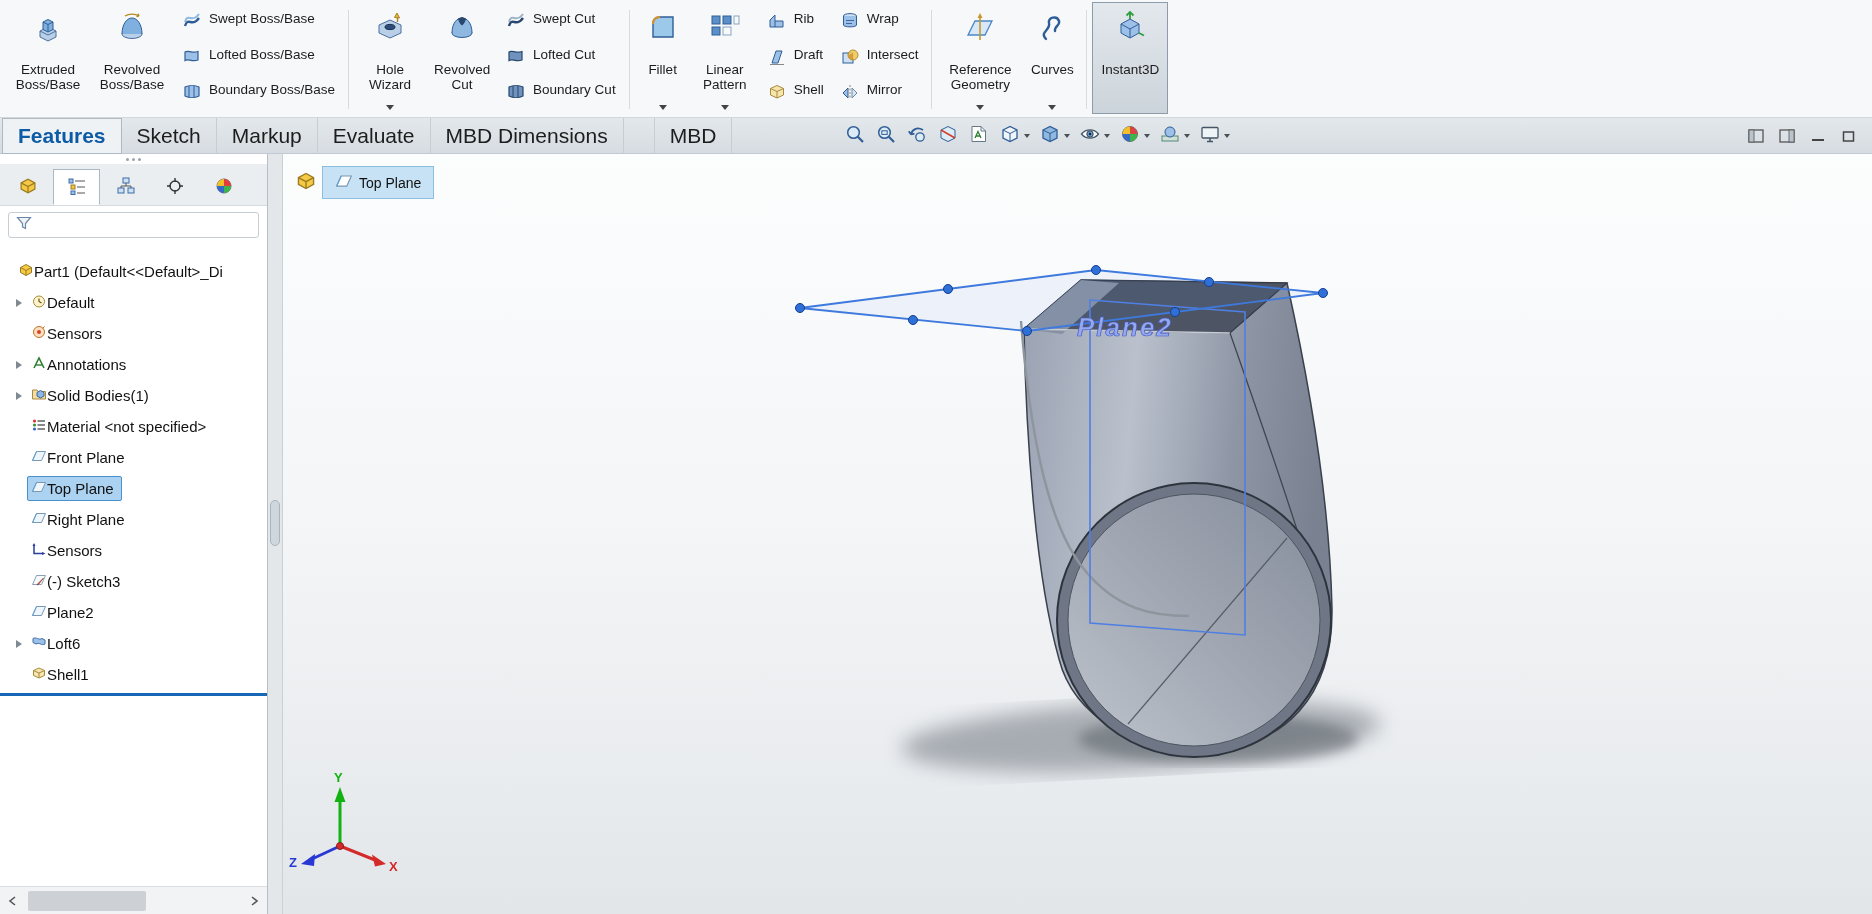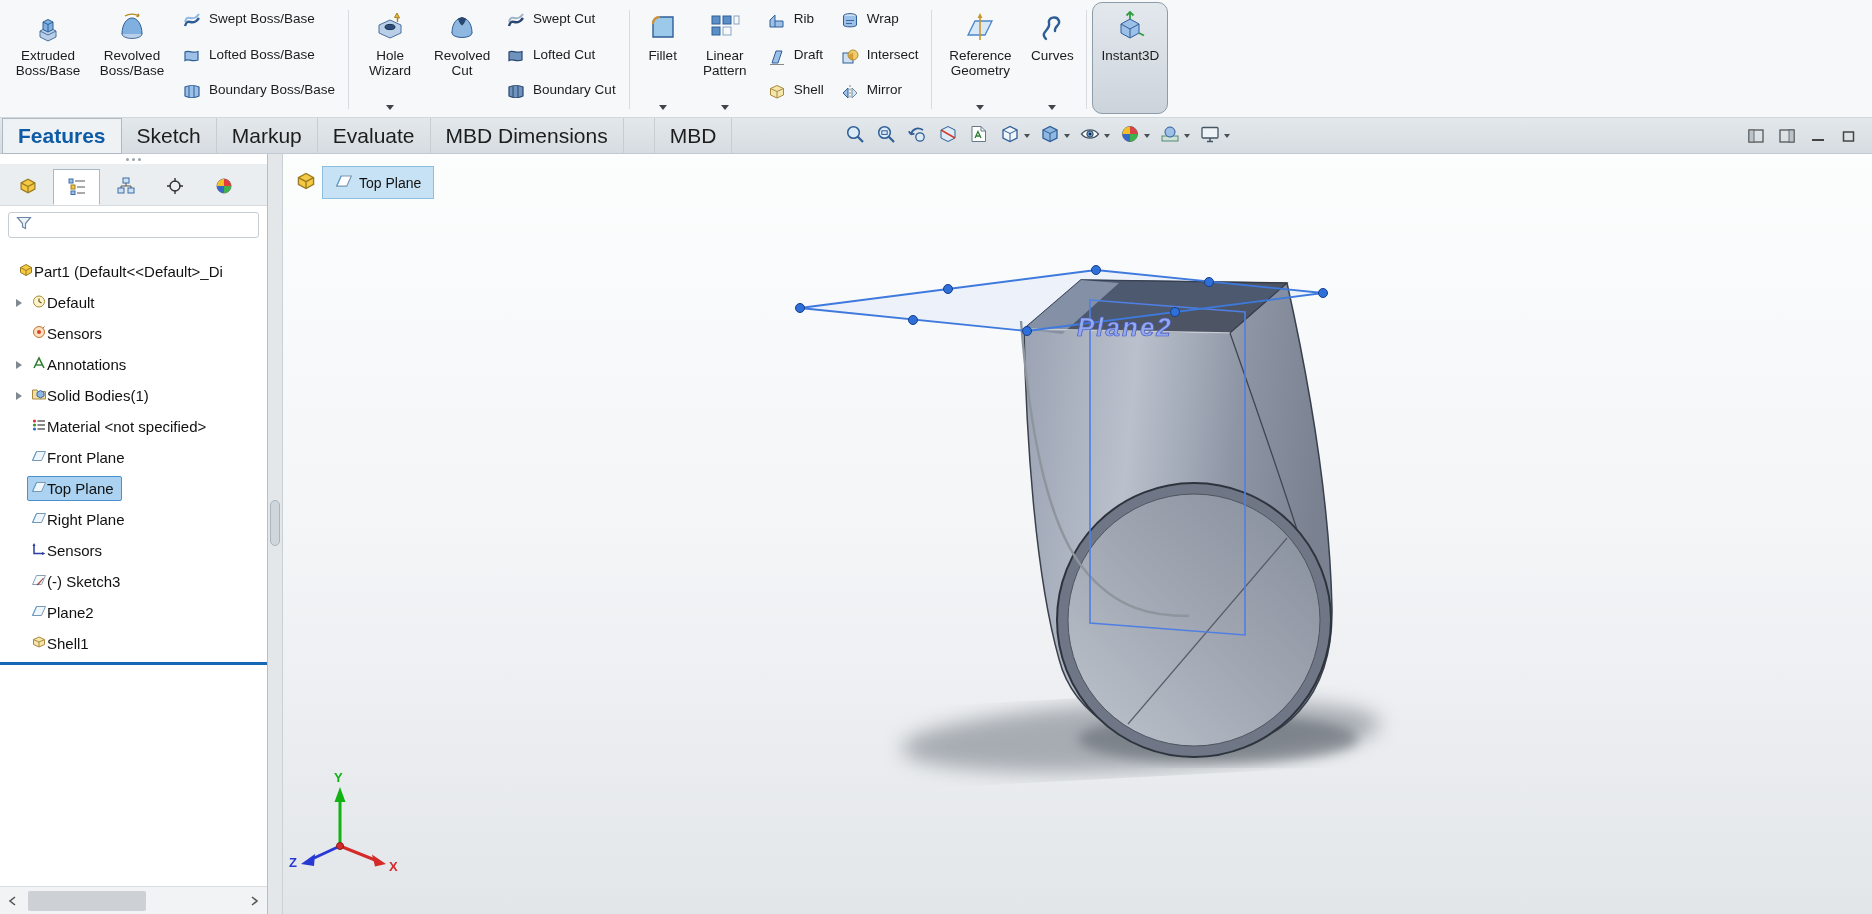--- a/index.html
+++ b/index.html
@@ -4,25 +4,25 @@
 <style>
 *{box-sizing:border-box;margin:0;padding:0}
 html,body{width:1872px;height:914px;overflow:hidden;font-family:"Liberation Sans",sans-serif;background:#fff;color:#1b1b1b}
 .app{width:1872px;height:914px;display:flex;flex-direction:column}
 
 .ribbon{height:118px;background:#f7f8f9;border-bottom:1px solid #d3d8dd;display:flex;align-items:stretch;padding:2px 6px 0 6px}
 .rb-group{display:flex;align-items:stretch}
 .rb-sep{width:1px;background:#d8dce0;margin:8px 5px}
 .rb-large{display:flex;flex-direction:column;align-items:center;width:84px;height:112px;padding:5px 2px 3px;background:none;border:1px solid transparent;font:13.5px/1.12 "Liberation Sans",sans-serif;color:#1c1c1c;cursor:default}
 .rb-large .rb-ic{height:38px;display:flex;align-items:center}
-.rb-label{text-align:center;margin-top:2px}
+.rb-label{text-align:center;margin-top:16px}
 .rb-caret{margin-top:auto;width:0;height:0;border-left:4px solid transparent;border-right:4px solid transparent;border-top:5px solid #404448}
 .rb-col{display:flex;flex-direction:column;justify-content:space-between;padding:7px 2px}
 .rb-small{display:flex;align-items:flex-start;gap:7px;background:none;border:none;font:13.5px "Liberation Sans",sans-serif;color:#1c1c1c;padding:2px 6px;height:30px;cursor:default;white-space:nowrap}
-.rb-large.pressed{background:linear-gradient(#e3e8ed,#ccd4db);border:1px solid #8e9ba8;border-radius:10px}
+.rb-large.pressed{background:linear-gradient(#e3e8ed,#ccd4db);border:1px solid #8e9ba8;border-radius:0}
 
 .tabbar{height:36px;background:linear-gradient(#e3e8ec,#d6dce1);border-bottom:1px solid #c2c9d0;display:flex;align-items:center;padding-left:2px}
 .tab{height:36px;display:flex;align-items:center;padding:0 15px;font-size:21px;color:#1d1d1d;border-right:1px solid #c6cdd3;cursor:default;white-space:nowrap}
 .tab.active{background:#eff2f5;border:1px solid #aeb9c2;font-weight:bold;color:#0d5ba5}
 .headsup{display:flex;align-items:center;gap:9px;margin-left:112px}
 .hu-btn{display:flex;align-items:center;gap:2px;background:none;border:none;cursor:default}
 .hu-caret{width:0;height:0;border-left:3.5px solid transparent;border-right:3.5px solid transparent;border-top:4.5px solid #49505a;margin-left:1px}
 .win-icons{margin-left:auto;display:flex;align-items:center;gap:13px;padding-right:14px}
 .win-btn{background:none;border:none;display:flex;align-items:center;cursor:default}
 
@@ -571,20 +571,31 @@
           <span class="tw-box"></span>
           <span class="tcontent">
               <span><svg width="16" height="16" viewBox="0 0 16 16">
                   <path d="M1.5 12.5 L5.5 3.5 L14.5 3.5 L10.5 12.5 Z" fill="#eef5fb" stroke="#7a98b4"></path>
                   <path d="M1.5 12.5 L5.5 3.5" stroke="#5aa0d0"></path>
                 </svg></span>
               <span>Plane2</span>
             </span>
         </div>
         <div class="trow">
+          <span class="tw-box">
+              <i class="tw"></i>
+            </span>
+          <span class="tcontent">
+              <span><svg width="16" height="16" viewBox="0 0 16 16">
+                  <path d="M2 4.5 C5.5 2.5 7.5 6.5 11 4.5 L14 6 L14 10 C10.5 12 8.5 8 5 10 L2 8.5 Z" fill="#9cc0e8" stroke="#3c6ea8"></path>
+                </svg></span>
+              <span>Loft6</span>
+            </span>
+        </div>
+        <div class="trow">
           <span class="tw-box"></span>
           <span class="tcontent">
               <span><svg width="16" height="16" viewBox="0 0 16 16">
                   <path d="M2.5 5.5 L8 3 L13.5 5.5 L13.5 10.5 L8 13 L2.5 10.5 Z" fill="#f5e6ae" stroke="#a9893c"></path>
                   <path d="M2.5 5.5 L8 8 L13.5 5.5 M8 8 L8 13" fill="none" stroke="#a9893c"></path>
                 </svg></span>
               <span>Shell1</span>
             </span>
         </div>
         <div class="rollback"></div>

